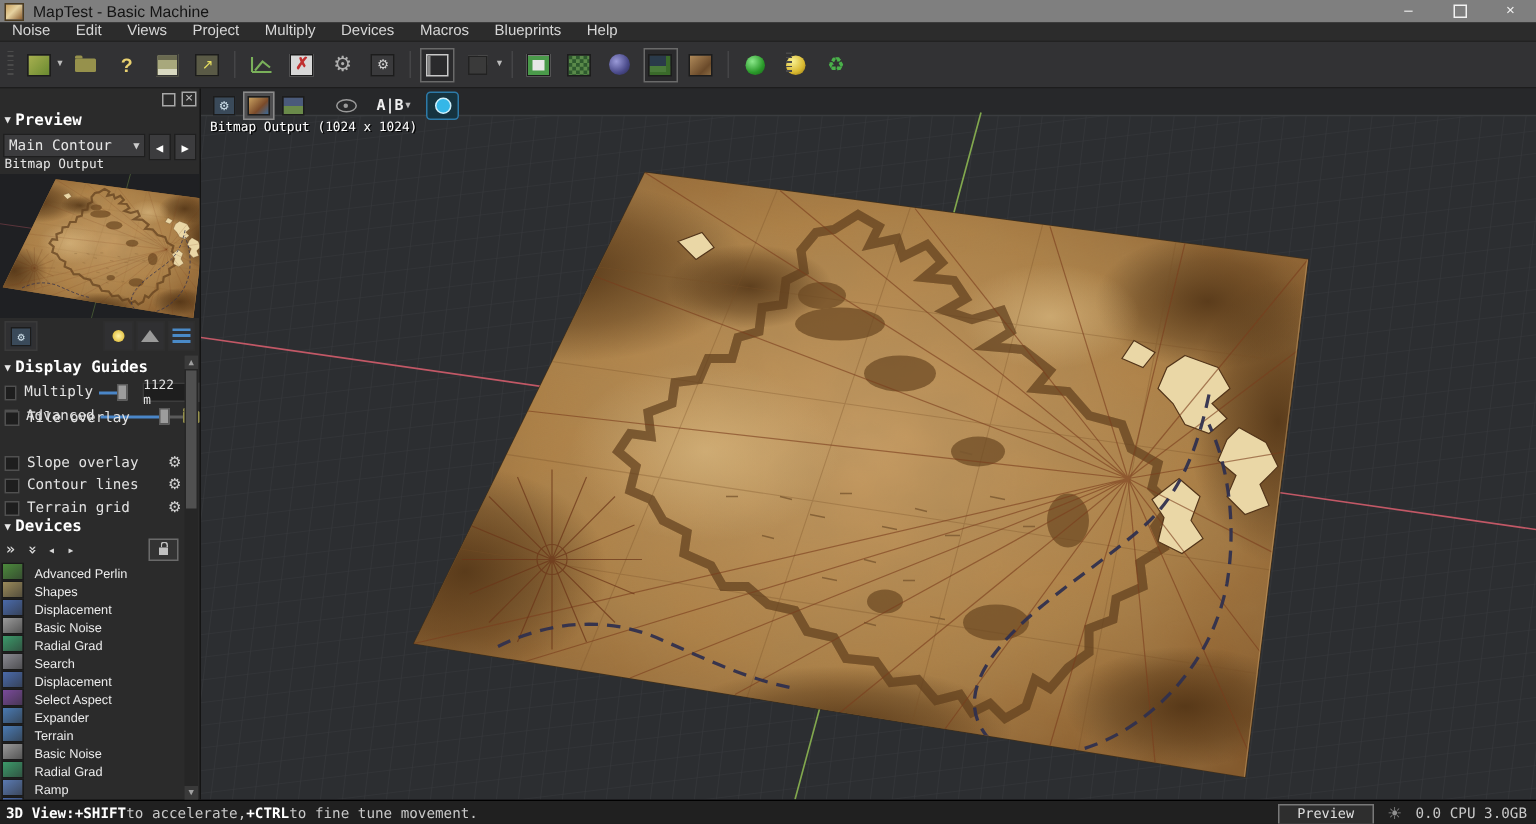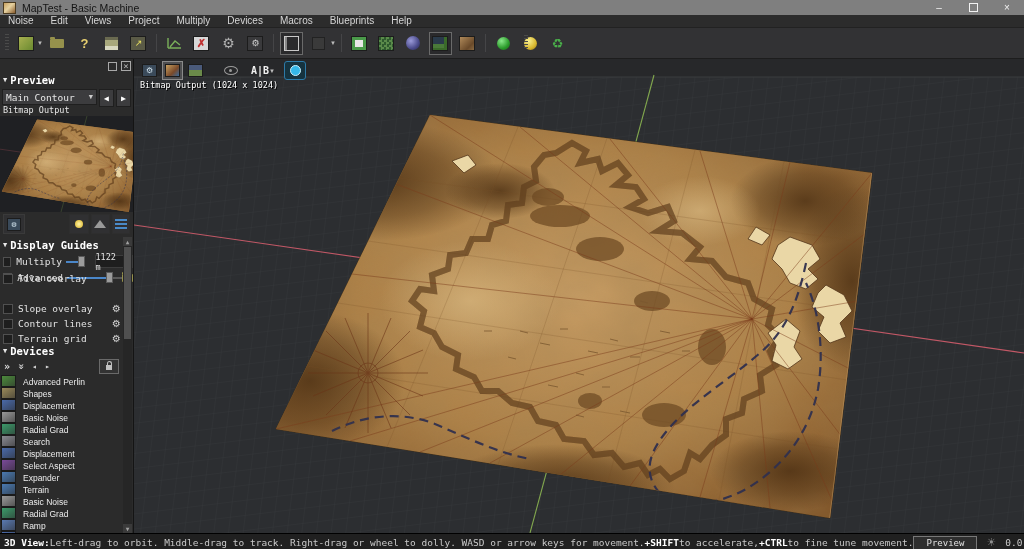--- a/index.html
+++ b/index.html
@@ -493,21 +493,20 @@
 
             <line x1="872" y1="172" x2="830" y2="517" stroke="#c9a06a" stroke-width="1.5" opacity="0.5"></line>
           </g>
         </g>
       </svg>
     </div>
   </div>
 
   <div class="statusbar">
     <b>3D View:</b>
-      <span> Left-drag to orbit. Middle-drag to track. Right-drag or wheel to dolly. WASD or arrow keys for movement. </span>
       <b>+SHIFT</b>
       <span> to accelerate, </span>
       <b>+CTRL</b>
       <span> to fine tune movement.</span>
     <span class="st-right">
       <span class="prevbtn">Preview</span>
       <span class="sun">☀</span>
       <span>0.0 CPU 3.0GB</span>
 
     </span>

